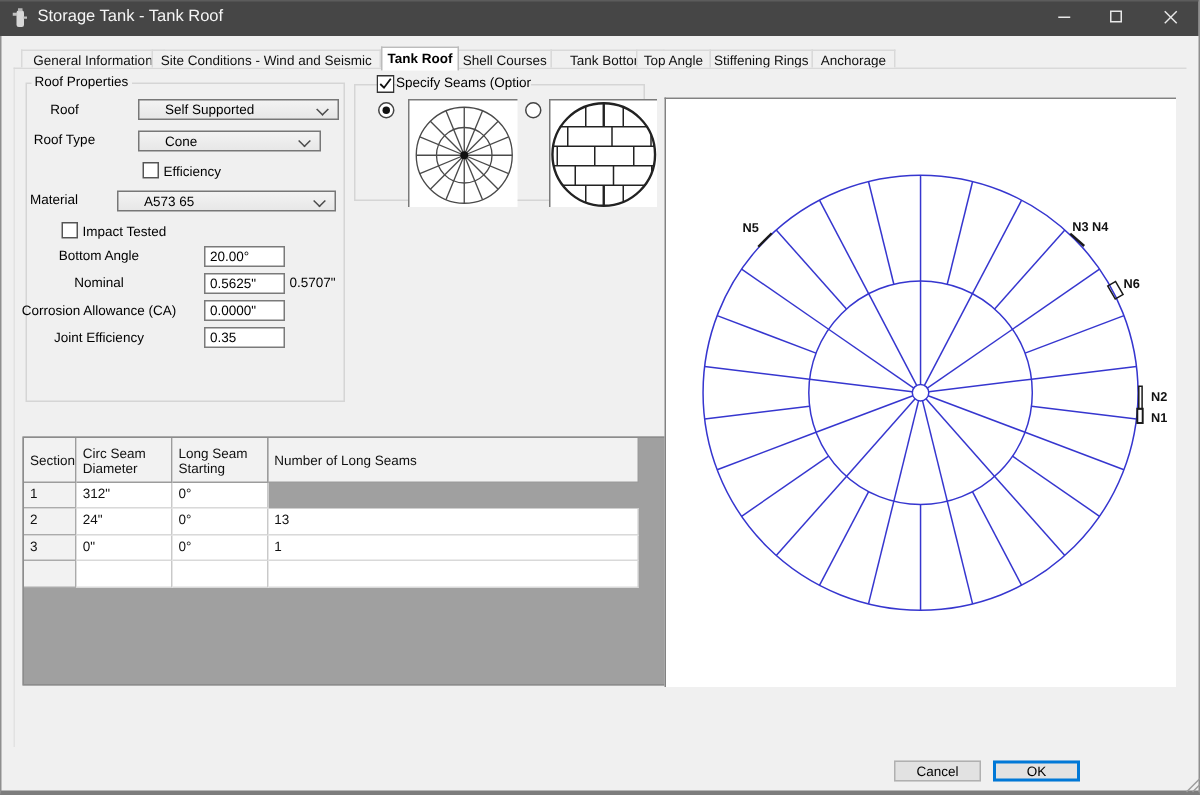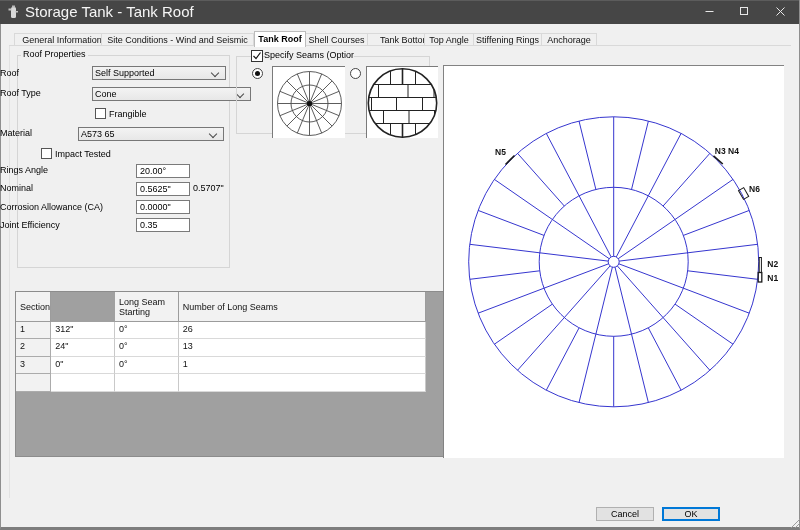--- a/index.html
+++ b/index.html
@@ -1,23 +1,23 @@
 <!DOCTYPE html>
 <html><head><meta charset="utf-8">
 <style>
 *{margin:0;padding:0;box-sizing:border-box;font-family:"Liberation Sans",sans-serif}
 body{width:800px;height:530px;overflow:hidden}
 .win{position:absolute;left:0;top:0;width:800px;height:530px;background:#f0f0f0;
  border-left:1px solid #8f8f8f;border-right:1px solid #8f8f8f;border-bottom:3px solid #7d7d7d}
 .abs{position:absolute}
 .titlebar{position:absolute;left:-1px;top:0;width:800px;height:24px;background:#464646;border-top:1px solid #5c5c5c}
-.title{position:absolute;left:25px;top:6px;font-size:15px;line-height:11px;color:#f5f5f5}
+.title{position:absolute;left:25px;top:6px;font-size:11px;line-height:11px;color:#f5f5f5}
 .lbl{position:absolute;font-size:9px;line-height:11px;color:#000;white-space:nowrap}
-.rlbl{text-align:left}
-.combo{position:absolute;height:14px;background:linear-gradient(#f3f3f3,#e7e7e7);border:1px solid #777;font-size:9px;line-height:12px;padding-left:2px;color:#000}
+.rlbl{text-align:center}
+.combo{position:absolute;height:14px;background:linear-gradient(#f3f3f3,#e7e7e7);border:1px solid #777;font-size:9px;line-height:12px;padding-left:17px;color:#000}
 .combo .chev{position:absolute;right:6px;top:3px;width:7px;height:7px}
 .chev:before{content:"";position:absolute;left:0;top:0;width:5px;height:5px;border-right:1px solid #4a4a4a;border-bottom:1px solid #4a4a4a;transform:rotate(45deg)}
 .field{position:absolute;height:14px;background:#fff;border:1px solid #7a7a7a;font-size:9px;line-height:12px;padding-left:3px;color:#000}
 .cb{position:absolute;width:11px;height:11px;background:#fff;border:1px solid #555}
 .group{position:absolute;border:1px solid #d5d5d5}
 .glabel{position:absolute;background:#f0f0f0;font-size:9px;line-height:11px;padding:0 2px;white-space:nowrap}
 .tab{position:absolute;top:33px;height:12px;background:#f0f0f0;border:1px solid #d9d9d9;border-bottom:none;font-size:9px;text-align:center;line-height:12px;color:#111;white-space:nowrap;overflow:hidden}
 .tabactive{position:absolute;top:31px;height:16px;background:#fff;border:1px solid #bcbcbc;border-bottom:none;font-size:9px;font-weight:bold;text-align:center;line-height:15px;z-index:5;white-space:nowrap;overflow:hidden}
 .radio{position:absolute;width:11px;height:11px;border-radius:50%;background:#fff;border:1px solid #444}
 .btn{position:absolute;width:58px;height:14px;background:#e2e2e2;border:1px solid #b0b0b0;font-size:9px;text-align:center;line-height:12px;color:#000}
@@ -54,28 +54,28 @@
 <div class="tab" style="left:473px;width:69px">Stiffening Rings</div>
 <div class="tab" style="left:541px;width:56px">Anchorage</div>
 <div class="tabactive" style="left:254px;width:52px">Tank Roof</div>
 
 <div class="group" style="left:17px;top:55px;width:213px;height:213px"></div>
 <div class="glabel" style="left:21px;top:49px">Roof Properties</div>
 
 <div class="lbl rlbl" style="left:0px;top:67.5px;width:86px">Roof</div>
 <div class="combo" style="left:92px;top:66px;width:134px">Self Supported<span class="chev"></span></div>
 <div class="lbl rlbl" style="left:0px;top:88px;width:86px">Roof Type</div>
-<div class="combo" style="left:92px;top:87px;width:159px">Cone<span class="chev"></span></div>
+<div class="combo" style="left:92px;top:87px;width:122px">Cone<span class="chev"></span></div>
 <div class="cb" style="left:95px;top:108px"></div>
-<div class="lbl" style="left:109px;top:108.5px">Frangible</div>
+<div class="lbl" style="left:109px;top:108.5px">Efficiency</div>
 <div class="lbl rlbl" style="left:0px;top:128px;width:72px">Material</div>
 <div class="combo" style="left:78px;top:127px;width:146px">A573 65<span class="chev"></span></div>
 <div class="cb" style="left:41px;top:148px"></div>
 <div class="lbl" style="left:55px;top:148.5px">Impact Tested</div>
-<div class="lbl rlbl" style="left:0px;top:165px;width:132px">Rings Angle</div>
+<div class="lbl rlbl" style="left:0px;top:165px;width:132px">Bottom Angle</div>
 <div class="field" style="left:136px;top:164px;width:54px">20.00°</div>
 <div class="lbl rlbl" style="left:0px;top:183px;width:132px">Nominal</div>
 <div class="field" style="left:136px;top:182px;width:54px">0.5625"</div>
 <div class="lbl" style="left:193px;top:183px">0.5707"</div>
 <div class="lbl rlbl" style="left:0px;top:201.5px;width:132px">Corrosion Allowance (CA)</div>
 <div class="field" style="left:136px;top:200px;width:54px">0.0000"</div>
 <div class="lbl rlbl" style="left:0px;top:219.5px;width:132px">Joint Efficiency</div>
 <div class="field" style="left:136px;top:218px;width:54px">0.35</div>
 
 <div class="group" style="left:236px;top:56px;width:194px;height:78px"></div>
@@ -141,26 +141,26 @@
   <line x1="23.5" y1="56.5" x2="23.5" y2="70"></line>
   <line x1="35.5" y1="56.5" x2="35.5" y2="70" stroke-width="1.6"></line>
   <line x1="48.5" y1="56.5" x2="48.5" y2="70"></line>
  </g>
  <circle cx="35.5" cy="36" r="34.2" stroke="#222" stroke-width="1.6" fill="none"></circle>
 </svg>
 </div>
 
 <div id="table" class="abs" style="left:15px;top:291px;width:476px;height:166px;border:1px solid #8c8c8c;background:#a0a0a0">
     <div style="position:absolute;left:0px;top:0px;width:35.2px;height:29.5px;background:#f2f2f2;border-right:1px solid #9c9c9c;border-bottom:1px solid #9c9c9c;font-size:9px;color:#111;padding:2px 0 0 4px;line-height:10.5px;display:flex;flex-direction:column;justify-content:center">Section</div>
+    <div style="position:absolute;left:35.2px;top:0px;width:63.8px;height:29.5px;background:#f2f2f2;border-right:1px solid #9c9c9c;border-bottom:1px solid #9c9c9c;font-size:9px;color:#111;padding:2px 0 0 4px;line-height:10.5px;display:flex;flex-direction:column;justify-content:center">Circ Seam<br>Diameter</div>
     <div style="position:absolute;left:162.8px;top:0px;width:247.2px;height:29.5px;background:#f2f2f2;border-right:1px solid #9c9c9c;border-bottom:1px solid #9c9c9c;font-size:9px;color:#111;padding:2px 0 0 4px;line-height:10.5px;display:flex;flex-direction:column;justify-content:center">Number of Long Seams</div>
     <div style="position:absolute;left:99px;top:0px;width:63.80000000000001px;height:29.5px;background:#f2f2f2;border-right:1px solid #9c9c9c;border-bottom:1px solid #9c9c9c;font-size:9px;color:#111;padding:2px 0 0 4px;line-height:10.5px;display:flex;flex-direction:column;justify-content:center">Long Seam<br>Starting</div>
     <div style="position:absolute;left:0px;top:29.5px;width:35.2px;height:17.6px;background:#f2f2f2;border-right:1px solid #ababab;border-bottom:1px solid #ababab;font-size:9px;color:#111;padding:2px 0 0 4px">1</div>
     <div style="position:absolute;left:35.2px;top:29.5px;width:63.8px;height:17.6px;background:#fff;border-right:1px solid #c9c9c9;border-bottom:1px solid #d9d9d9;font-size:9px;color:#111;padding:2px 0 0 4px">312"</div>
     <div style="position:absolute;left:99px;top:29.5px;width:63.80000000000001px;height:17.6px;background:#fff;border-right:1px solid #c9c9c9;border-bottom:1px solid #d9d9d9;font-size:9px;color:#111;padding:2px 0 0 4px">0°</div>
-    <div style="position:absolute;left:162.8px;top:29.5px;width:247.2px;height:17.6px;background:#fff;border-right:1px solid #c9c9c9;border-bottom:1px solid #d9d9d9;font-size:9px;color:#111;padding:2px 0 0 4px">26</div>
     <div style="position:absolute;left:0px;top:47.1px;width:35.2px;height:17.6px;background:#f2f2f2;border-right:1px solid #ababab;border-bottom:1px solid #ababab;font-size:9px;color:#111;padding:2px 0 0 4px">2</div>
     <div style="position:absolute;left:35.2px;top:47.1px;width:63.8px;height:17.6px;background:#fff;border-right:1px solid #c9c9c9;border-bottom:1px solid #d9d9d9;font-size:9px;color:#111;padding:2px 0 0 4px">24"</div>
     <div style="position:absolute;left:99px;top:47.1px;width:63.80000000000001px;height:17.6px;background:#fff;border-right:1px solid #c9c9c9;border-bottom:1px solid #d9d9d9;font-size:9px;color:#111;padding:2px 0 0 4px">0°</div>
     <div style="position:absolute;left:162.8px;top:47.1px;width:247.2px;height:17.6px;background:#fff;border-right:1px solid #c9c9c9;border-bottom:1px solid #d9d9d9;font-size:9px;color:#111;padding:2px 0 0 4px">13</div>
     <div style="position:absolute;left:0px;top:64.7px;width:35.2px;height:17.599999999999994px;background:#f2f2f2;border-right:1px solid #ababab;border-bottom:1px solid #ababab;font-size:9px;color:#111;padding:2px 0 0 4px">3</div>
     <div style="position:absolute;left:35.2px;top:64.7px;width:63.8px;height:17.599999999999994px;background:#fff;border-right:1px solid #c9c9c9;border-bottom:1px solid #d9d9d9;font-size:9px;color:#111;padding:2px 0 0 4px">0"</div>
     <div style="position:absolute;left:99px;top:64.7px;width:63.80000000000001px;height:17.599999999999994px;background:#fff;border-right:1px solid #c9c9c9;border-bottom:1px solid #d9d9d9;font-size:9px;color:#111;padding:2px 0 0 4px">0°</div>
     <div style="position:absolute;left:162.8px;top:64.7px;width:247.2px;height:17.599999999999994px;background:#fff;border-right:1px solid #c9c9c9;border-bottom:1px solid #d9d9d9;font-size:9px;color:#111;padding:2px 0 0 4px">1</div>
     <div style="position:absolute;left:0px;top:82.3px;width:35.2px;height:17.60000000000001px;background:#f2f2f2;border-right:1px solid #ababab;border-bottom:1px solid #ababab;font-size:9px;color:#111;padding:2px 0 0 4px"></div>
     <div style="position:absolute;left:35.2px;top:82.3px;width:63.8px;height:17.60000000000001px;background:#fff;border-right:1px solid #c9c9c9;border-bottom:1px solid #d9d9d9;font-size:9px;color:#111;padding:2px 0 0 4px"></div>

